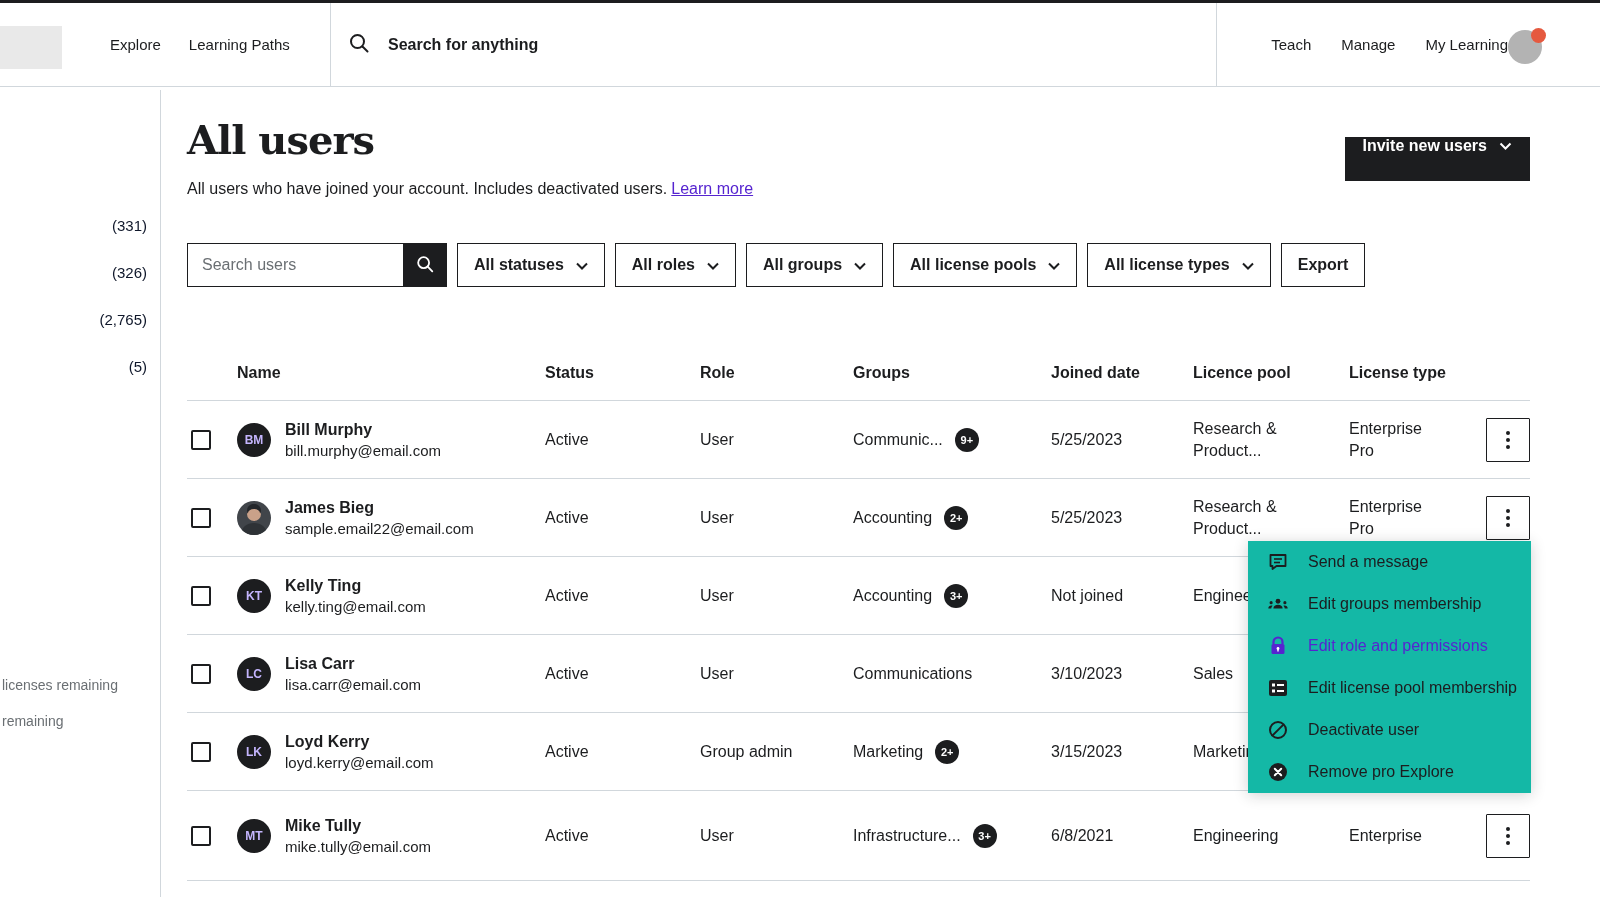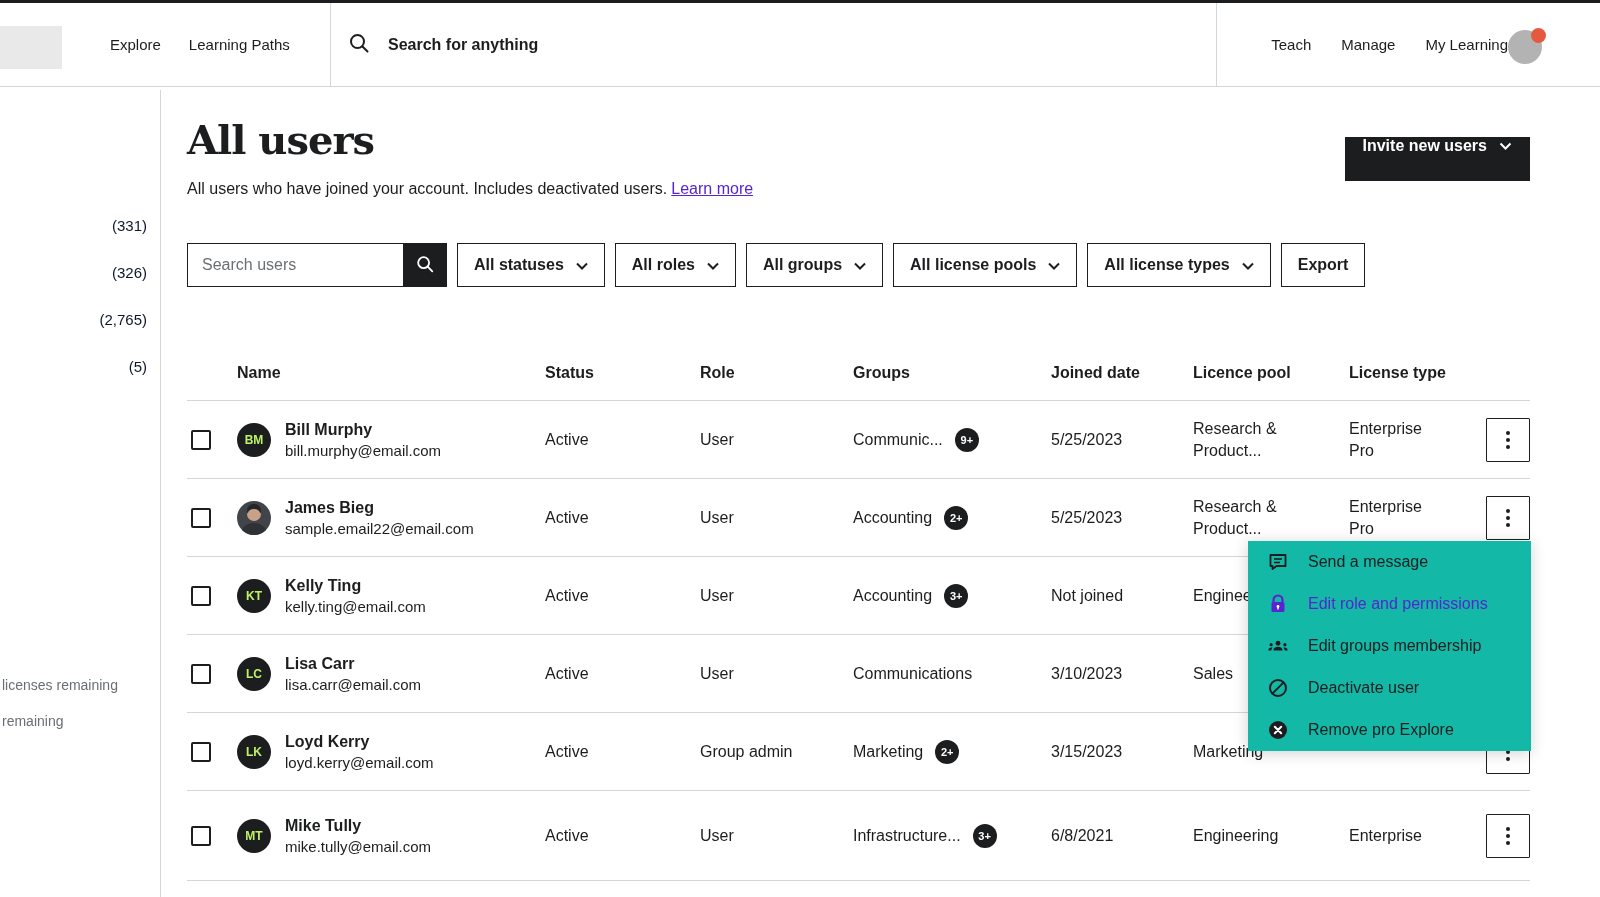--- a/index.html
+++ b/index.html
@@ -44,21 +44,21 @@
 
   
   .table { position:absolute; left:26px; top:255px; width:1343px; }
   .tgrid { display:grid; grid-template-columns:50px 308px 155px 153px 198px 142px 156px 137px 44px; align-items:center; }
   .thead { height:56px; border-bottom:1px solid #d1d7dc; font-weight:bold; font-size:16px; }
   .trow { height:78px; border-bottom:1px solid #d1d7dc; font-size:16px; }
   .trow.tall { height:90px; }
   .cell-check { display:flex; align-items:center; }
   .checkbox { width:20px; height:20px; border:2px solid #1c1d1f; border-radius:2px; margin-left:4px; cursor:pointer; background:#fff; }
   .cell-name { display:flex; align-items:center; gap:14px; }
-  .avatar-i { width:34px; height:34px; min-width:34px; border-radius:50%; background:#1c1d1f; color:#bef264; font-size:12px; font-weight:bold; display:flex; align-items:center; justify-content:center; }
+  .avatar-i { width:34px; height:34px; min-width:34px; border-radius:50%; background:#1c1d1f; color:#c4b5fd; font-size:12px; font-weight:bold; display:flex; align-items:center; justify-content:center; }
   .avatar-p { width:34px; height:34px; min-width:34px; border-radius:50%; overflow:hidden; }
   .nm { font-weight:bold; line-height:21px; }
   .em { font-size:15px; line-height:21px; color:#1c1d1f; }
   .cell-groups { display:flex; align-items:center; gap:12px; }
   .badge { width:24px; height:24px; border-radius:50%; background:#1c1d1f; color:#fff; font-size:11px; font-weight:bold; display:inline-flex; align-items:center; justify-content:center; }
   .badge:empty { display:none; }
   .wrap-pool { max-width:105px; line-height:22px; }
   .wrap-lic { max-width:92px; line-height:22px; }
   .wrap-lic:empty, .wrap-pool:empty { display:none; }
   .kebab { width:44px; height:44px; border:1px solid #1c1d1f; background:#fff; display:flex; align-items:center; justify-content:center; cursor:pointer; border-radius:1px; }
@@ -380,44 +380,56 @@
     <div class="ctx-item">
       <span class="ic">
         <svg width="20" height="20" viewBox="0 0 20 20" fill="none">
             <path d="M2.5 3h15v11h-9l-4 3v-3h-2z" stroke="#1c1d1f" stroke-width="1.8" stroke-linejoin="round"></path>
             <line x1="6" y1="7" x2="14" y2="7" stroke="#1c1d1f" stroke-width="1.6"></line>
             <line x1="6" y1="10.5" x2="12" y2="10.5" stroke="#1c1d1f" stroke-width="1.6"></line>
           </svg>
       </span>
       <span>Send a message</span>
     </div>
-    <div class="ctx-item hl">
-      <span class="ic">
-        <svg width="18" height="20" viewBox="0 0 18 20">
-            <path d="M4.5 8V6a4.5 4.5 0 019 0v2" stroke="#5624d0" stroke-width="2.2" fill="none"></path>
-            <rect x="2.5" y="8" width="13" height="10" rx="1.5" fill="#5624d0"></rect>
-            <circle cx="9" cy="12.5" r="1.4" fill="#fff"></circle>
-            <rect x="8.3" y="12.5" width="1.4" height="3" fill="#fff"></rect>
-          </svg>
-      </span>
-      <span>Edit role and permissions</span>
-    </div>
     <div class="ctx-item">
       <span class="ic">
         <svg width="22" height="22" viewBox="0 0 24 24" fill="#1c1d1f">
             <circle cx="12" cy="9" r="2.6"></circle>
             <path d="M7 16.5c0-2.2 2.2-3.6 5-3.6s5 1.4 5 3.6V17H7z"></path>
             <circle cx="4.5" cy="10.5" r="1.7"></circle>
             <path d="M1.5 16.3c0-1.7 1.4-2.7 3.2-2.7.5 0 1 .1 1.4.2-.9.8-1.4 1.8-1.4 2.9v.3H1.5z"></path>
             <circle cx="19.5" cy="10.5" r="1.7"></circle>
             <path d="M22.5 16.3c0-1.7-1.4-2.7-3.2-2.7-.5 0-1 .1-1.4.2.9.8 1.4 1.8 1.4 2.9v.3h3.2z"></path>
           </svg>
       </span>
       <span>Edit groups membership</span>
     </div>
+    <div class="ctx-item hl">
+      <span class="ic">
+        <svg width="18" height="20" viewBox="0 0 18 20">
+            <path d="M4.5 8V6a4.5 4.5 0 019 0v2" stroke="#5624d0" stroke-width="2.2" fill="none"></path>
+            <rect x="2.5" y="8" width="13" height="10" rx="1.5" fill="#5624d0"></rect>
+            <circle cx="9" cy="12.5" r="1.4" fill="#fff"></circle>
+            <rect x="8.3" y="12.5" width="1.4" height="3" fill="#fff"></rect>
+          </svg>
+      </span>
+      <span>Edit role and permissions</span>
+    </div>
+    <div class="ctx-item">
+      <span class="ic">
+        <svg width="20" height="18" viewBox="0 0 20 18">
+            <rect x="1" y="1" width="18" height="16" rx="2" fill="#1c1d1f"></rect>
+            <rect x="4" y="4.5" width="3" height="3" fill="#fff"></rect>
+            <rect x="9" y="5" width="7" height="2" fill="#fff"></rect>
+            <rect x="4" y="10.5" width="3" height="3" fill="#fff"></rect>
+            <rect x="9" y="11" width="7" height="2" fill="#fff"></rect>
+          </svg>
+      </span>
+      <span>Edit license pool membership</span>
+    </div>
     <div class="ctx-item">
       <span class="ic">
         <svg width="20" height="20" viewBox="0 0 20 20" fill="none">
             <circle cx="10" cy="10" r="8" stroke="#1c1d1f" stroke-width="2"></circle>
             <line x1="4.6" y1="15.4" x2="15.4" y2="4.6" stroke="#1c1d1f" stroke-width="2"></line>
           </svg>
       </span>
       <span>Deactivate user</span>
     </div>
     <div class="ctx-item">

